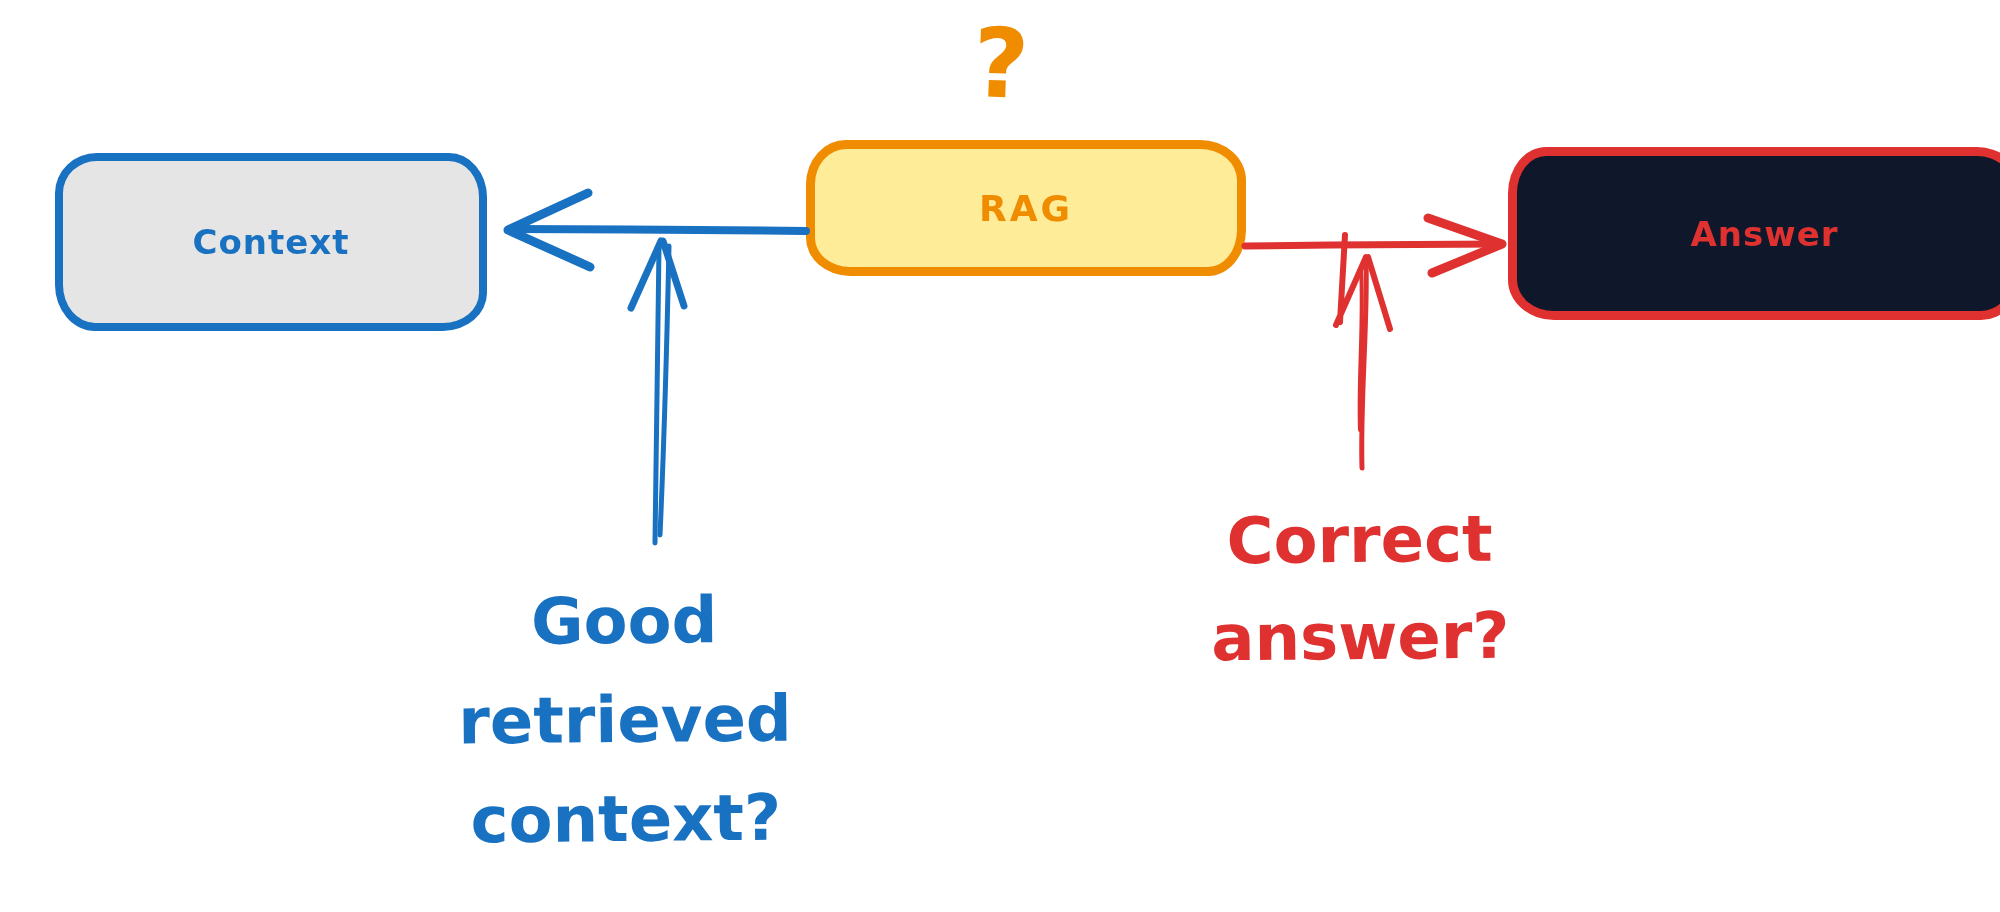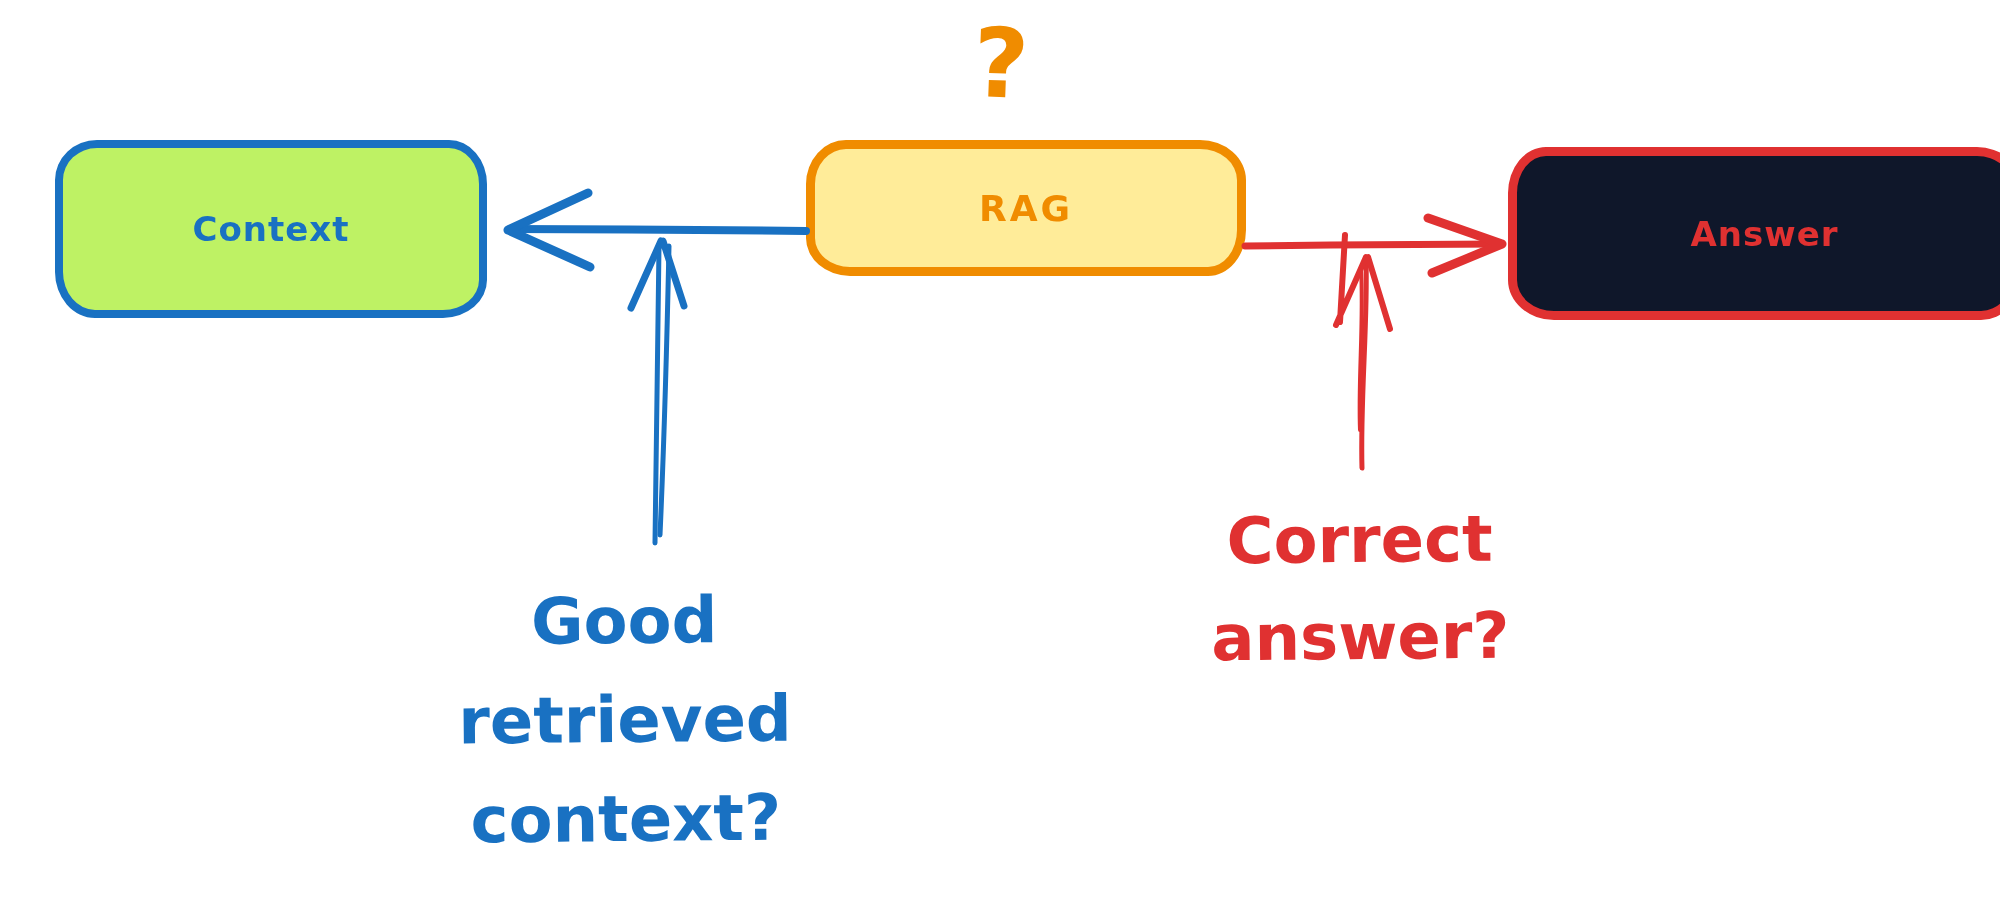--- a/index.html
+++ b/index.html
@@ -20,22 +20,22 @@
   .node {
     position: absolute;
     box-sizing: border-box;
     display: flex;
     align-items: center;
     justify-content: center;
     font-weight: 700;
     letter-spacing: 1px;
   }
   .node-context {
-    left: 55px; top: 140px; width: 432px; height: 178px;
-    background: #bef264;
+    left: 55px; top: 153px; width: 432px; height: 178px;
+    background: #e5e5e5;
     border: 8px solid #1971c2;
     border-radius: 42px 38px 44px 40px / 40px 44px 38px 46px;
     color: #1971c2;
     font-size: 34px;
   }
   .node-rag {
     left: 806px; top: 140px; width: 440px; height: 136px;
     background: #ffec99;
     border: 9px solid #f08c00;
     border-radius: 40px 46px 38px 44px / 44px 40px 46px 38px;

